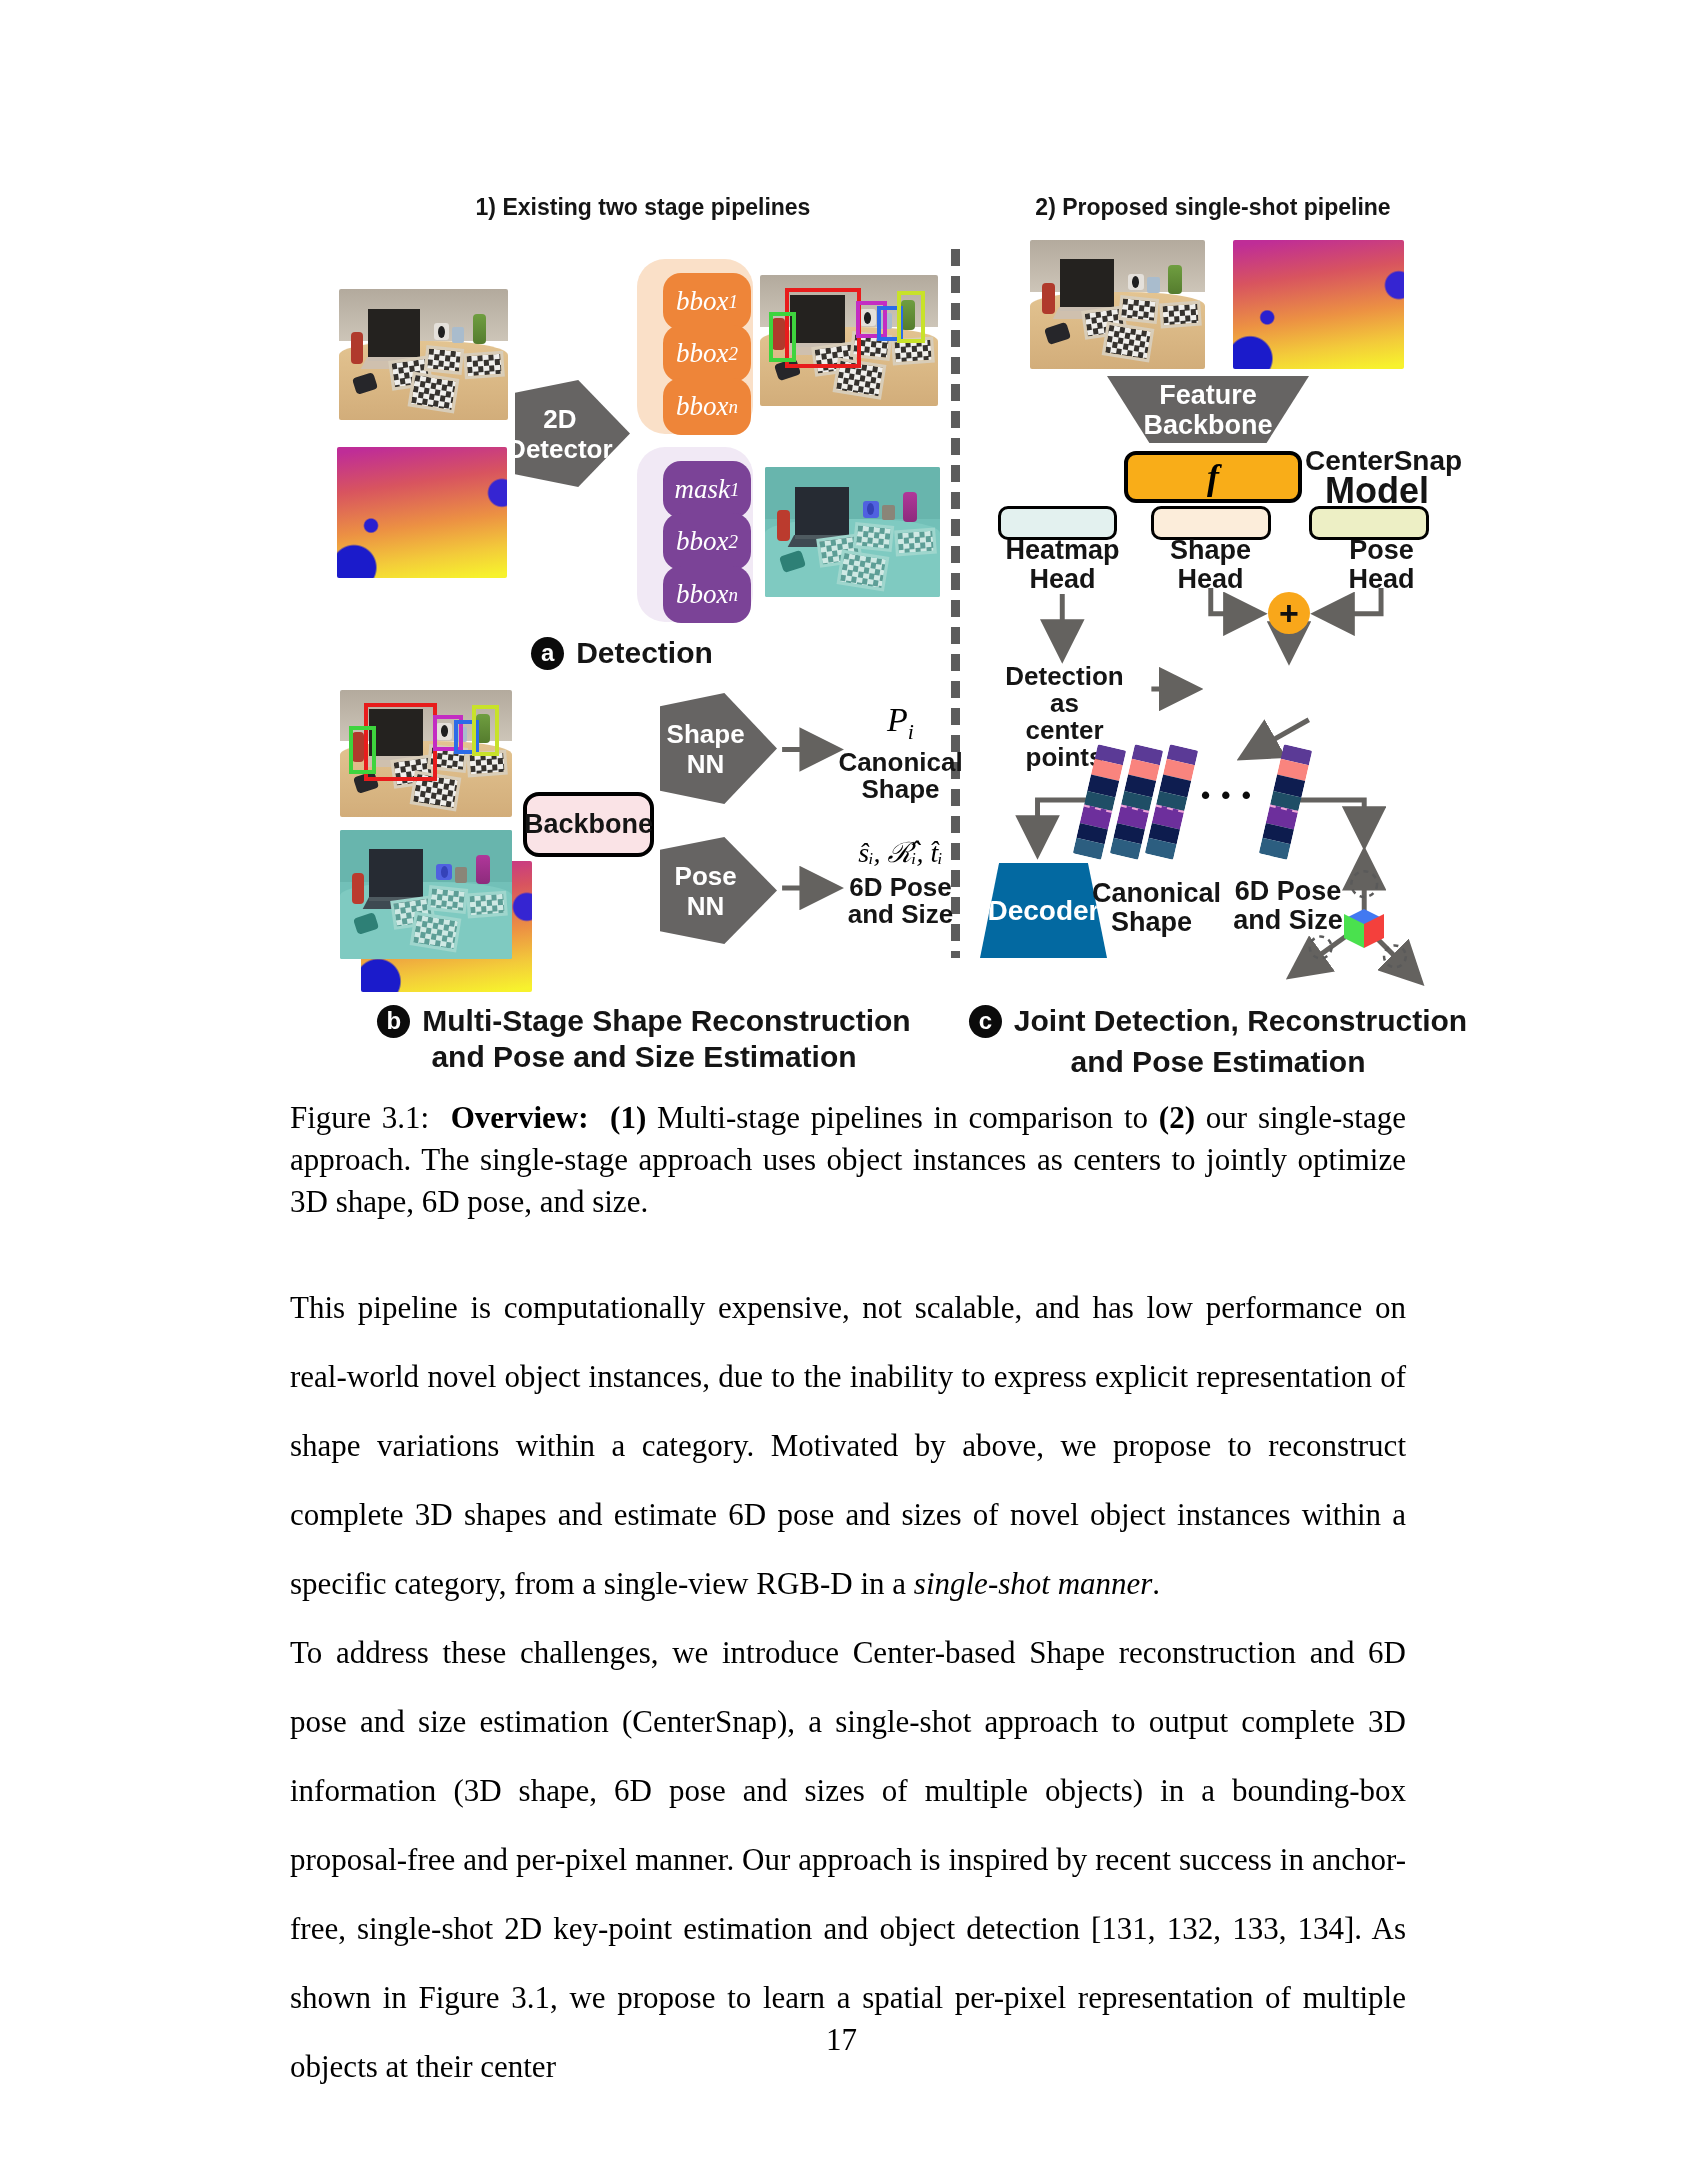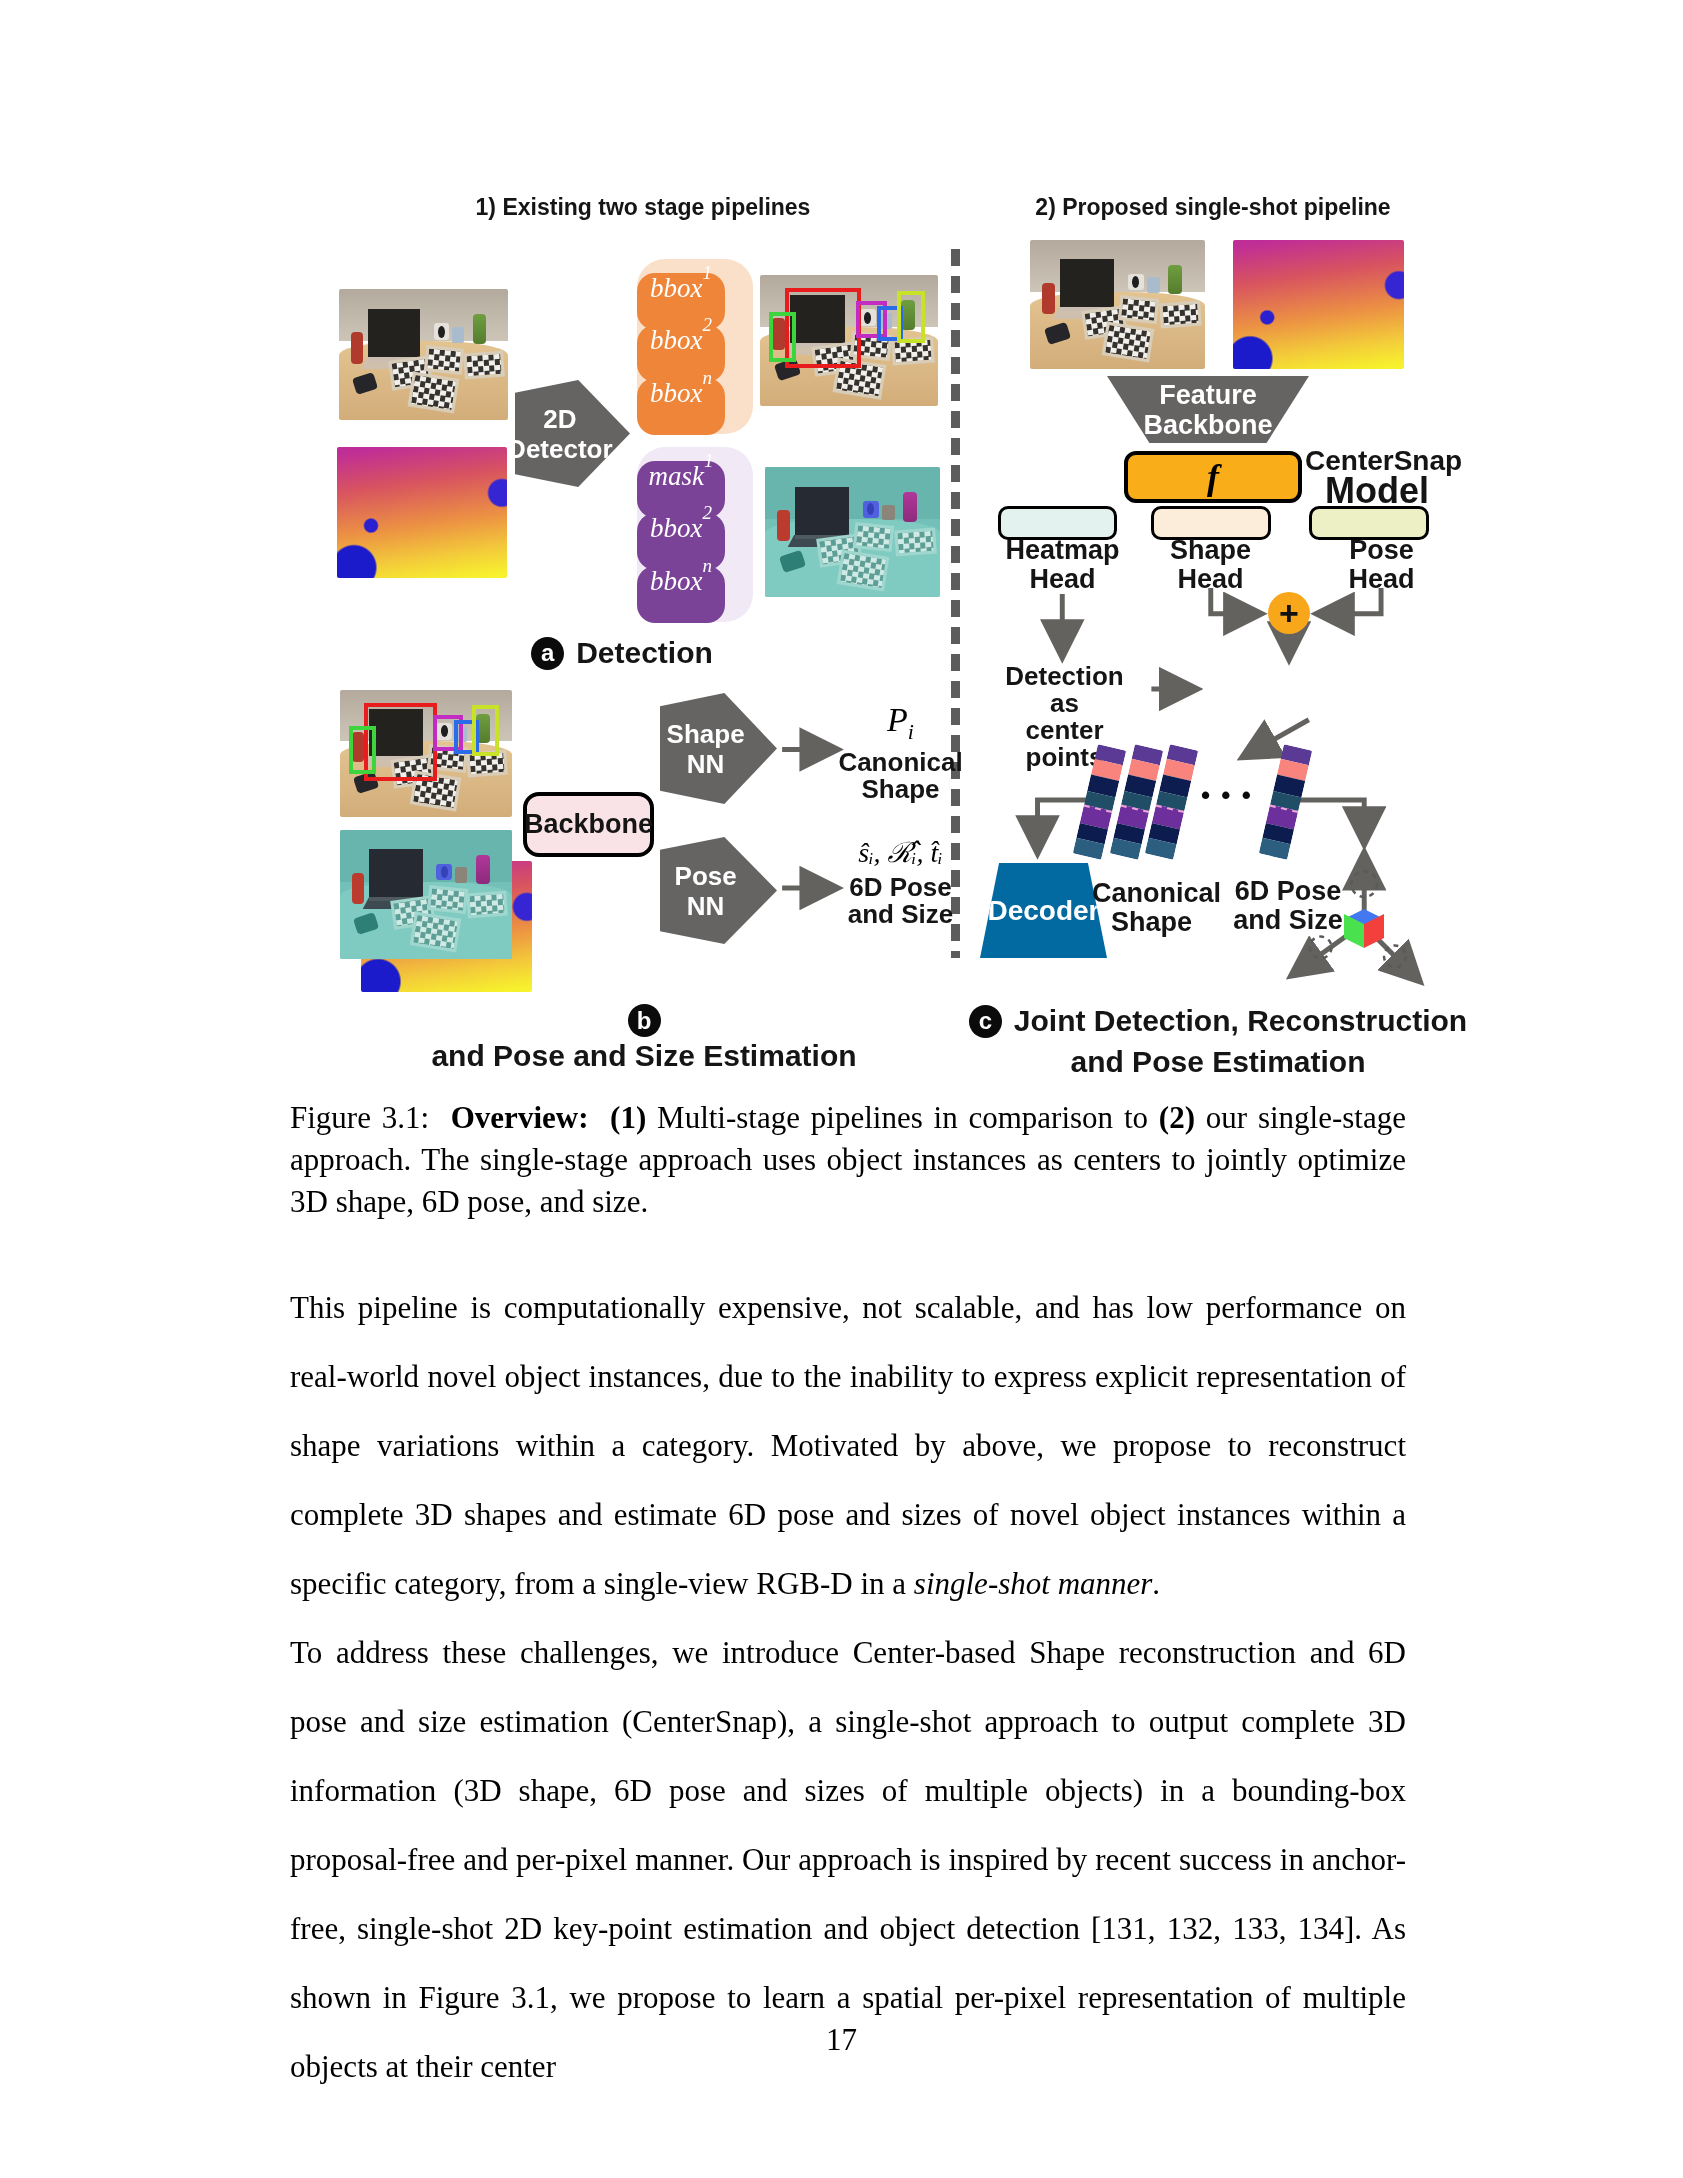--- a/index.html
+++ b/index.html
@@ -45,22 +45,22 @@
   .seg .cam{background:#5061e0;}
   .seg .cam::after{background:#3542b8;}
   .seg .cup{background:#8a8578;}
   .seg .can{background:linear-gradient(#b0379a,#8d2b7c);}
   .seg .phone{background:#2e8076;}
   .seg .board{background:repeating-conic-gradient(#cfe9e4 0% 25%, #5d9e96 0% 50%);background-size:11px 11px;border-color:#9fd6cd;}
   .seg .table{background:#7fcac1;}
   .seg .wall{background:#68b5ad;}
   
   .group-box{border-radius:28px;}
-  .pill{position:absolute;left:0;width:88px;height:57px;border-radius:18px;color:#fff;
-        font-family:"Liberation Serif",serif;font-style:italic;font-size:27px;display:flex;justify-content:center;}
+  .pill{position:absolute;left:26px;width:88px;height:57px;border-radius:18px;color:#fff;
+        font-family:"Liberation Serif",serif;font-style:italic;font-size:27px;display:flex;align-items:center;justify-content:center;}
   .pill sub{font-size:19px;font-style:italic;line-height:0;}
   
   .blob{background:#666463;color:#fff;display:flex;flex-direction:column;align-items:center;justify-content:center;
         clip-path:polygon(0 12%, 55% 0, 100% 50%, 55% 100%, 0 88%);}
   .blob .l1,.blob .l2{font-weight:bold;font-size:26px;line-height:30px;padding-right:22%;}
   .trap-down{background:#666463;color:#fff;clip-path:polygon(0 0,100% 0,79% 100%,21% 100%);
         display:flex;flex-direction:column;align-items:center;justify-content:center;}
   .trap-up{background:#0369a1;color:#fff;clip-path:polygon(15% 0,85% 0,100% 100%,0 100%);
         display:flex;align-items:center;justify-content:center;}
   .badge{display:inline-flex;width:33px;height:33px;border-radius:50%;background:#0b0b0b;color:#fff;
@@ -284,20 +284,21 @@
 
     <div class="abs ctr" style="left:837px;top:832px;width:127px;">
       <div class="serif ital" style="font-size:28px;">ŝᵢ, ℛ̂ᵢ, t̂ᵢ</div>
       <div class="small-label" style="margin-top:4px;">6D Pose</div>
       <div class="small-label">and Size</div>
     </div>
 
     <div class="abs" style="left:327px;top:1004px;width:634px;">
       <div class="stage-line">
         <span class="badge">b</span>
+        <span>Multi-Stage Shape Reconstruction</span>
       </div>
       <div class="stage-line" style="margin-top:2px;">
         <span>and Pose and Size Estimation</span>
       </div>
     </div>
 
     <div class="abs scene" style="left:1030px;top:240px;width:175px;height:129px;">
       <div class="wall"></div>
         <div class="table"></div>
       <div class="laptop-b"></div>

